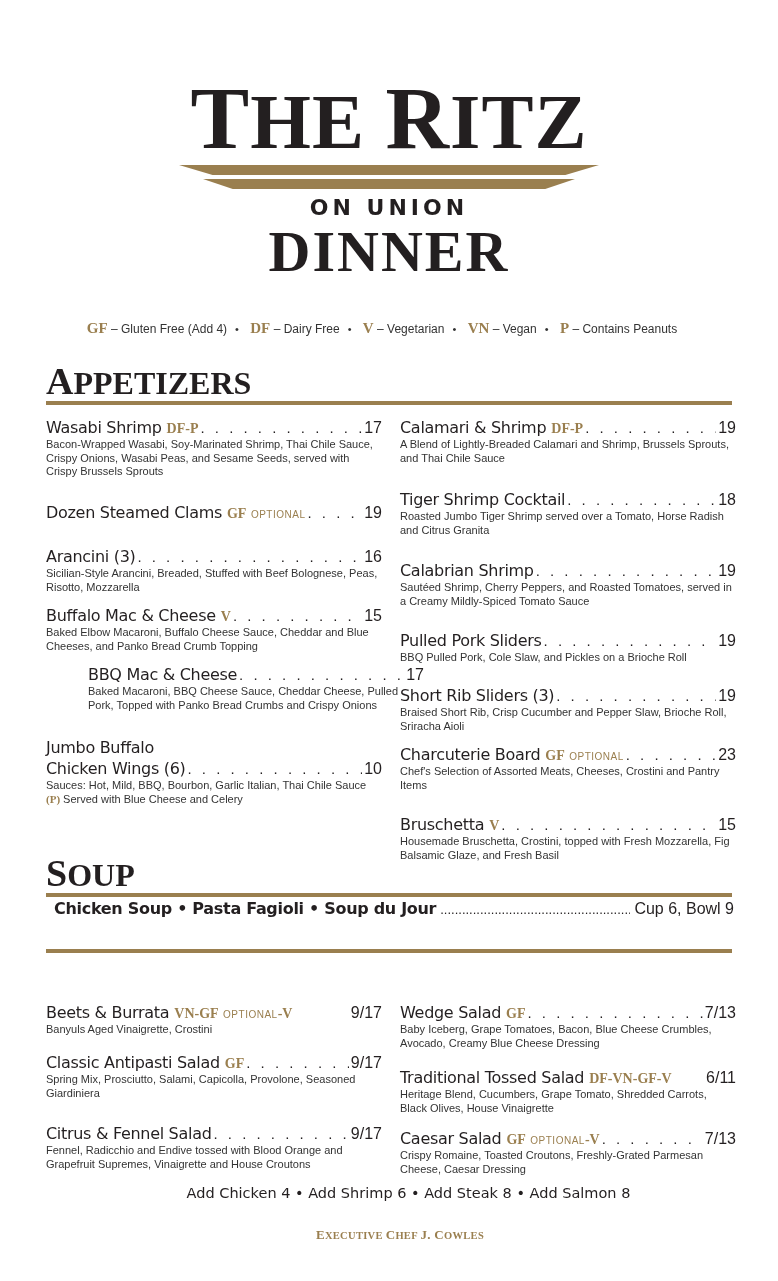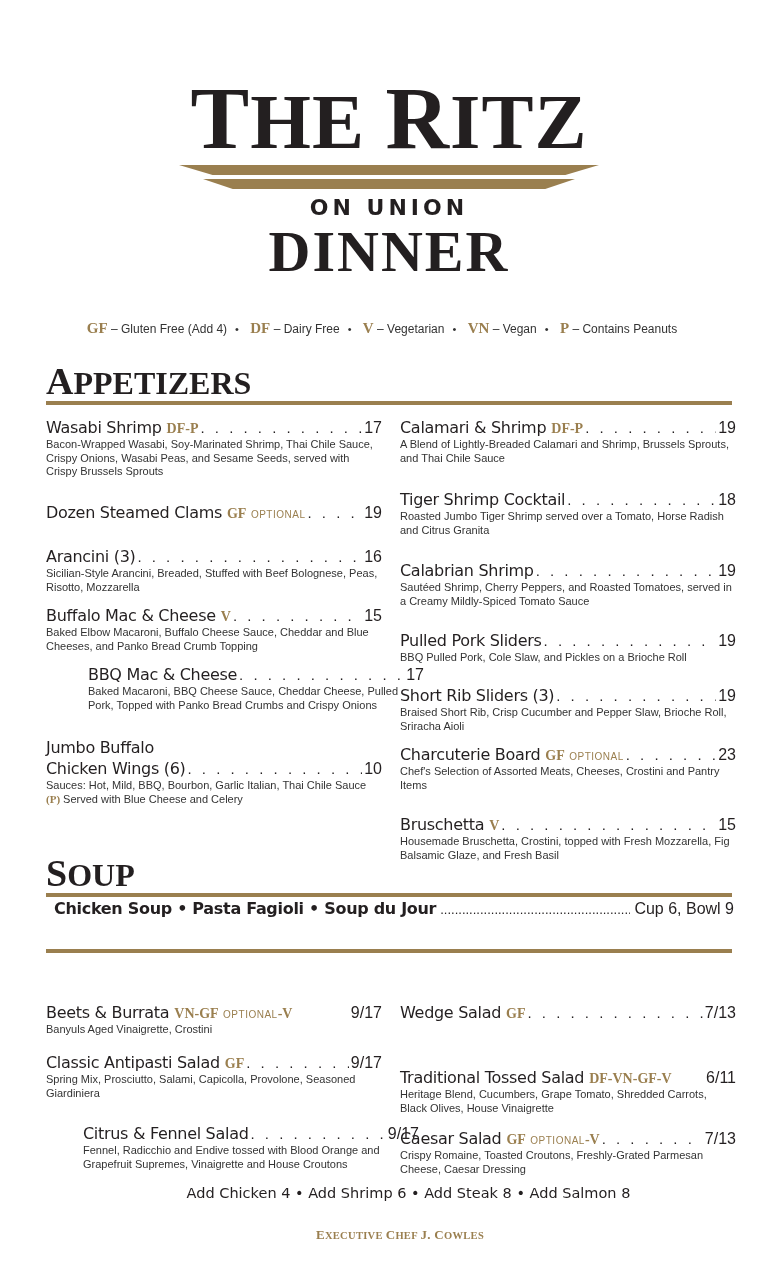--- a/index.html
+++ b/index.html
@@ -214,36 +214,37 @@
 <div class="item" style="left:46px; top:1053px;">
   <div class="item-line">
       <span class="item-name">Classic Antipasti Salad</span>
       <span class="item-tag">GF</span>
       <span class="leader"></span>
       <span class="item-price">9/17</span>
     </div>
   <div class="item-desc">Spring Mix, Prosciutto, Salami, Capicolla, Provolone, Seasoned Giardiniera</div>
 </div>
 
-<div class="item" style="left:46px; top:1124px;margin-left:37px;">
+<div class="item" style="left:46px; top:1124px;">
   <div class="item-line">
       <span class="item-name">Citrus &amp; Fennel Salad</span>
       <span class="leader"></span>
       <span class="item-price">9/17</span>
     </div>
   <div class="item-desc">Fennel, Radicchio and Endive tossed with Blood Orange and Grapefruit Supremes, Vinaigrette and House Croutons</div>
 </div>
 
 <div class="item" style="left:400px; top:1003px;">
   <div class="item-line">
       <span class="item-name">Wedge Salad</span>
       <span class="item-tag">GF</span>
       <span class="leader"></span>
       <span class="item-price">7/13</span>
     </div>
+  <div class="item-desc">Baby Iceberg, Grape Tomatoes, Bacon, Blue Cheese Crumbles, Avocado, Creamy Blue Cheese Dressing</div>
 </div>
 
 <div class="item" style="left:400px; top:1068px;">
   <div class="item-line">
       <span class="item-name">Traditional Tossed Salad</span>
       <span class="item-tag">DF-VN-GF-V</span>
       <span style="flex:1"></span>
       <span class="item-price">6/11</span>
     </div>
   <div class="item-desc">Heritage Blend, Cucumbers, Grape Tomato, Shredded Carrots, Black Olives, House Vinaigrette</div>

